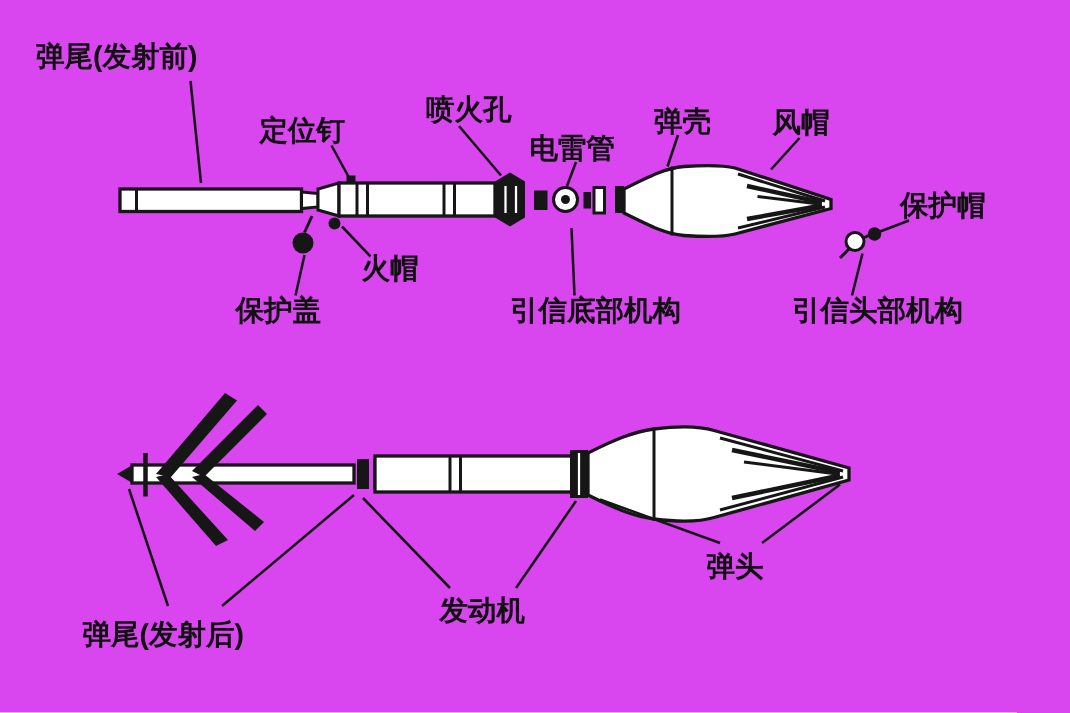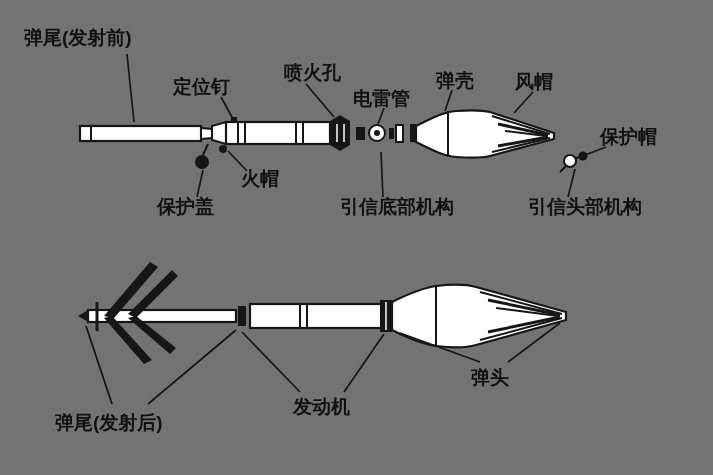--- a/index.html
+++ b/index.html
@@ -5,21 +5,21 @@
   html, body {
     margin: 0;
     padding: 0;
     background: #ffffff;
     font-family: "Liberation Sans", sans-serif;
   }
   .canvas {
     position: relative;
     width: 713px;
     height: 475px;
-    background: #737373;
+    background: #d946ef;
     overflow: hidden;
   }
   svg text {
     font-family: "Liberation Sans", sans-serif;
     font-weight: bold;
     font-size: 19px;
     fill: #111111;
   }
   .ink { stroke: #161616; fill: none; }
   .fillpart { fill: #161616; stroke: none; }

